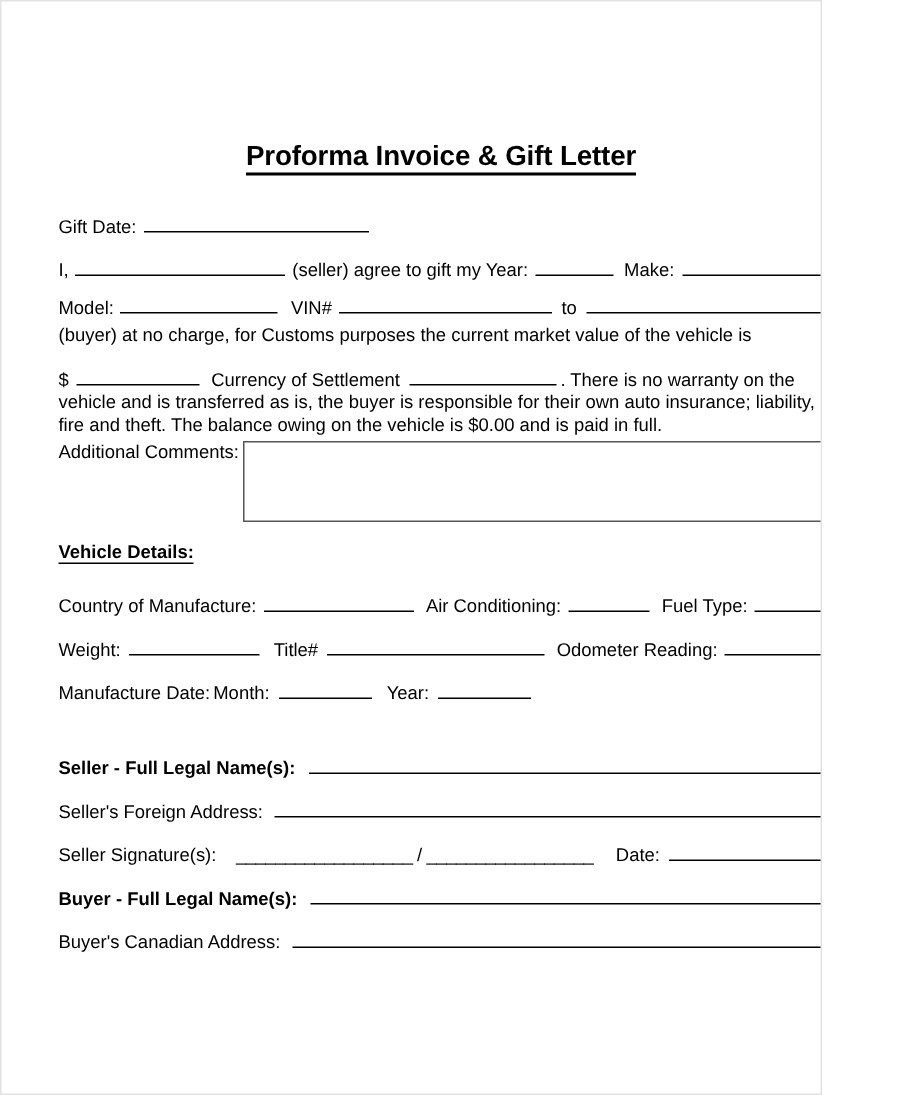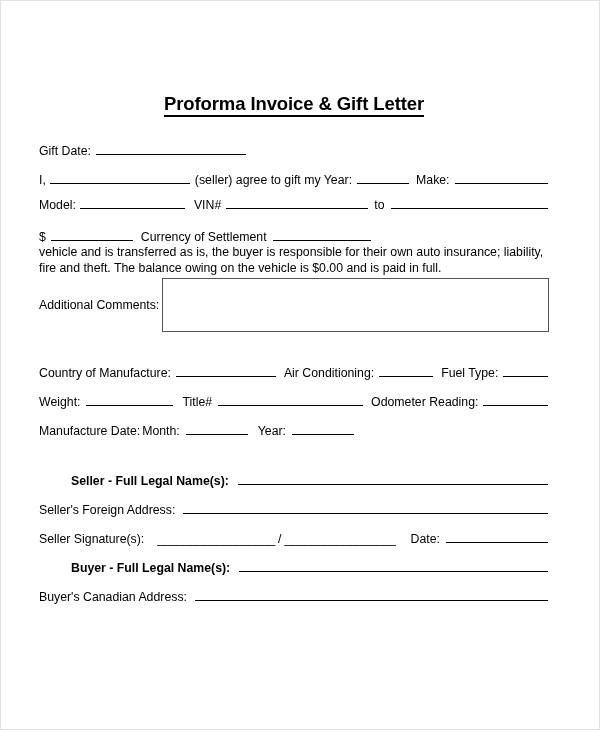--- a/index.html
+++ b/index.html
@@ -2,21 +2,21 @@
 <html><head>
 <meta charset="utf-8">
 <style>
   html, body {
     margin: 0;
     padding: 0;
     background: #ffffff;
   }
   #page {
     position: relative;
-    width: 600px;
+    width: 548px;
     height: 730px;
     background: #ffffff;
     border: 1px solid #e2e2e2;
     box-sizing: border-box;
     font-family: "Liberation Sans", sans-serif;
     color: #000000;
     overflow: hidden;
   }
   .doc {
     position: absolute;
@@ -73,21 +73,21 @@
   }
 
   
   .gap-sm { height: 9px; }
   .gap-md { height: 13px; }
   .gap-lg { height: 20px; }
 
   
   .comments-wrap {
     display: flex;
-    align-items: center;
+    align-items: flex-start;
     font-size: 12.3px;
     line-height: 15px;
   }
   .comments-box {
     border: 1.4px solid #555555;
     height: 54px;
     flex: 1 1 auto;
     margin-left: 3px;
     background: #fff;
     box-sizing: border-box;
@@ -99,21 +99,20 @@
     font-weight: bold;
     line-height: 15px;
   }
   .section-head span {
     border-bottom: 1.5px solid #000;
     padding-bottom: 0px;
   }
   .bold-lbl {
     font-weight: bold;
     font-size: 12.3px;
-    margin-left: 32px;
   }
 </style>
 </head>
 <body>
 
 <div id="page">
   <div class="doc">
 
     <div class="title">
       <span>Proforma Invoice &amp; Gift Letter</span>
@@ -144,42 +143,47 @@
       <span class="lbl">Model:</span>
       <span class="rule" style="width:105px;margin-left:4px;margin-right:9px"></span>
       <span class="lbl">VIN#</span>
       <span class="rule" style="width:142px;margin-left:5px;margin-right:6px"></span>
       <span class="lbl">to</span>
       <span class="rule grow" style="margin-left:6px"></span>
     </div>
 
     <div style="height:3px"></div>
 
+    <div class="para">(buyer) at no charge, for Customs purposes the current market value of the vehicle is</div>
 
     <div class="gap-md"></div>
 
     <div class="row">
       <span class="lbl">$</span>
       <span class="rule" style="width:82px;margin-left:5px;margin-right:8px"></span>
       <span class="lbl">Currency of Settlement</span>
       <span class="rule" style="width:98px;margin-left:6px;margin-right:3px"></span>
+      <span class="lbl">. There is no warranty on the</span>
     </div>
 
     <div class="para">vehicle and is transferred as is, the buyer is responsible for their own auto insurance; liability,</div>
     <div class="para">fire and theft.  The balance owing on the vehicle is $0.00 and is paid in full.</div>
 
     <div style="height:2px"></div>
 
     <div class="comments-wrap">
       <span class="lbl">Additional Comments:</span>
       <div class="comments-box"></div>
     </div>
 
     <div class="gap-md"></div>
 
+    <div class="section-head">
+      <span>Vehicle Details:</span>
+    </div>
 
     <div class="gap-lg"></div>
 
     <div class="row">
       <span class="lbl">Country of Manufacture:</span>
       <span class="rule" style="width:100px;margin-left:5px;margin-right:8px"></span>
       <span class="lbl">Air Conditioning:</span>
       <span class="rule" style="width:54px;margin-left:5px;margin-right:8px"></span>
       <span class="lbl">Fuel Type:</span>
       <span class="rule grow" style="margin-left:5px"></span>

